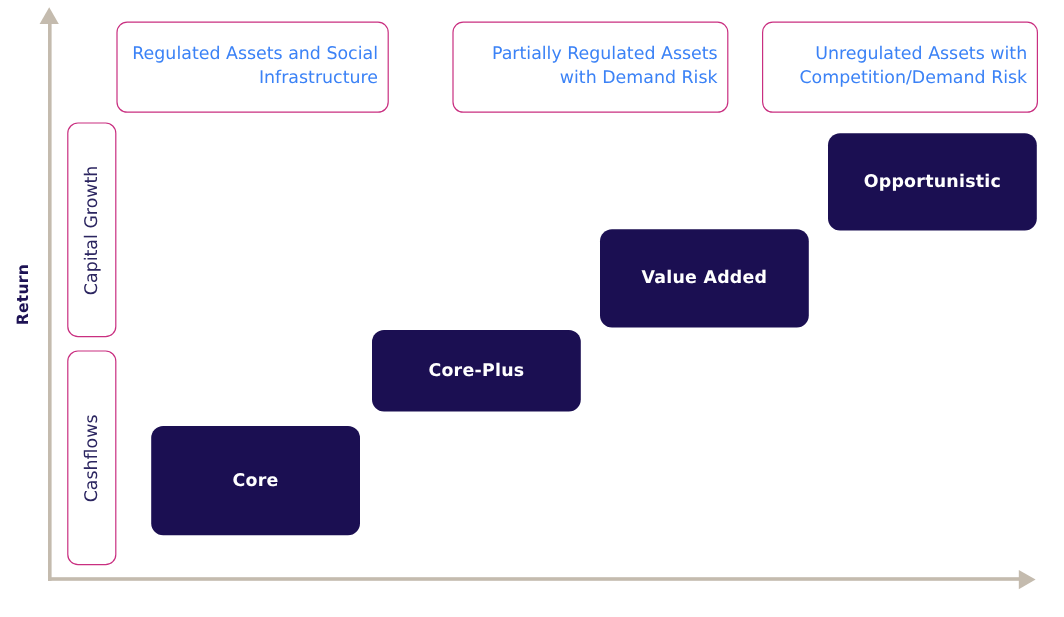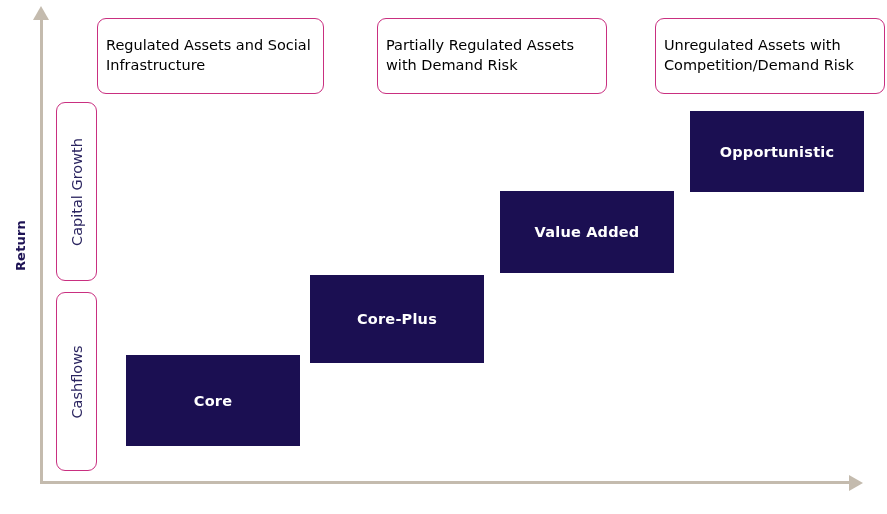--- a/index.html
+++ b/index.html
@@ -80,34 +80,34 @@
     margin-top: 24px;
   }
 
   
   .pink-box {
     position: absolute;
     box-sizing: border-box;
     border: 1.6px solid #c92f80;
     border-radius: 9px;
     background: #ffffff;
-    color: #000000;
+    color: #3b82f6;
     display: flex;
     align-items: center;
     justify-content: center;
-    text-align: left;
+    text-align: right;
     font-size: 14.5px;
     line-height: 1.35;
     padding: 4px 8px;
   }
 
   
   #column-box-0 { left: 97px;  top: 18px; width: 227px; height: 76px; }
   #column-box-1 { left: 377px; top: 18px; width: 230px; height: 76px; }
-  #column-box-2 { left: 635px; top: 18px; width: 230px; height: 76px; margin-left: 20px; }
+  #column-box-2 { left: 635px; top: 18px; width: 230px; height: 76px; }
 
   
   .vertical-box {
     position: absolute;
     box-sizing: border-box;
     border: 1.6px solid #c92f80;
     border-radius: 9px;
     background: #ffffff;
   }
   .vertical-box > span {
@@ -121,32 +121,32 @@
     line-height: 1;
   }
   #band-box-0 { left: 56px; top: 102px; width: 41px; height: 179px; }
   #band-box-1 { left: 56px; top: 292px; width: 41px; height: 179px; }
 
   
   .strategy-box {
     position: absolute;
     box-sizing: border-box;
     background: #1b0f52;
-    border-radius: 0;
+    border-radius: 10px;
     color: #ffffff;
     display: flex;
     align-items: center;
     justify-content: center;
     text-align: center;
     font-size: 14.5px;
     font-weight: bold;
     letter-spacing: 0.2px;
   }
   #strategy-box-0 { left: 126px; top: 355px; width: 174px; height: 91px; }
-  #strategy-box-1 { left: 310px; top: 275px; width: 174px; height: 88px; }
+  #strategy-box-1 { left: 310px; top: 275px; width: 174px; height: 68px; }
   #strategy-box-2 { left: 500px; top: 191px; width: 174px; height: 82px; }
   #strategy-box-3 { left: 690px; top: 111px; width: 174px; height: 81px; }
 </style>
 </head>
 <body>
 
 <div id="canvas">
 
   <div id="y-axis-line" class="axis-line"></div>
   <div id="y-axis-arrow" class="axis-arrow"></div>

